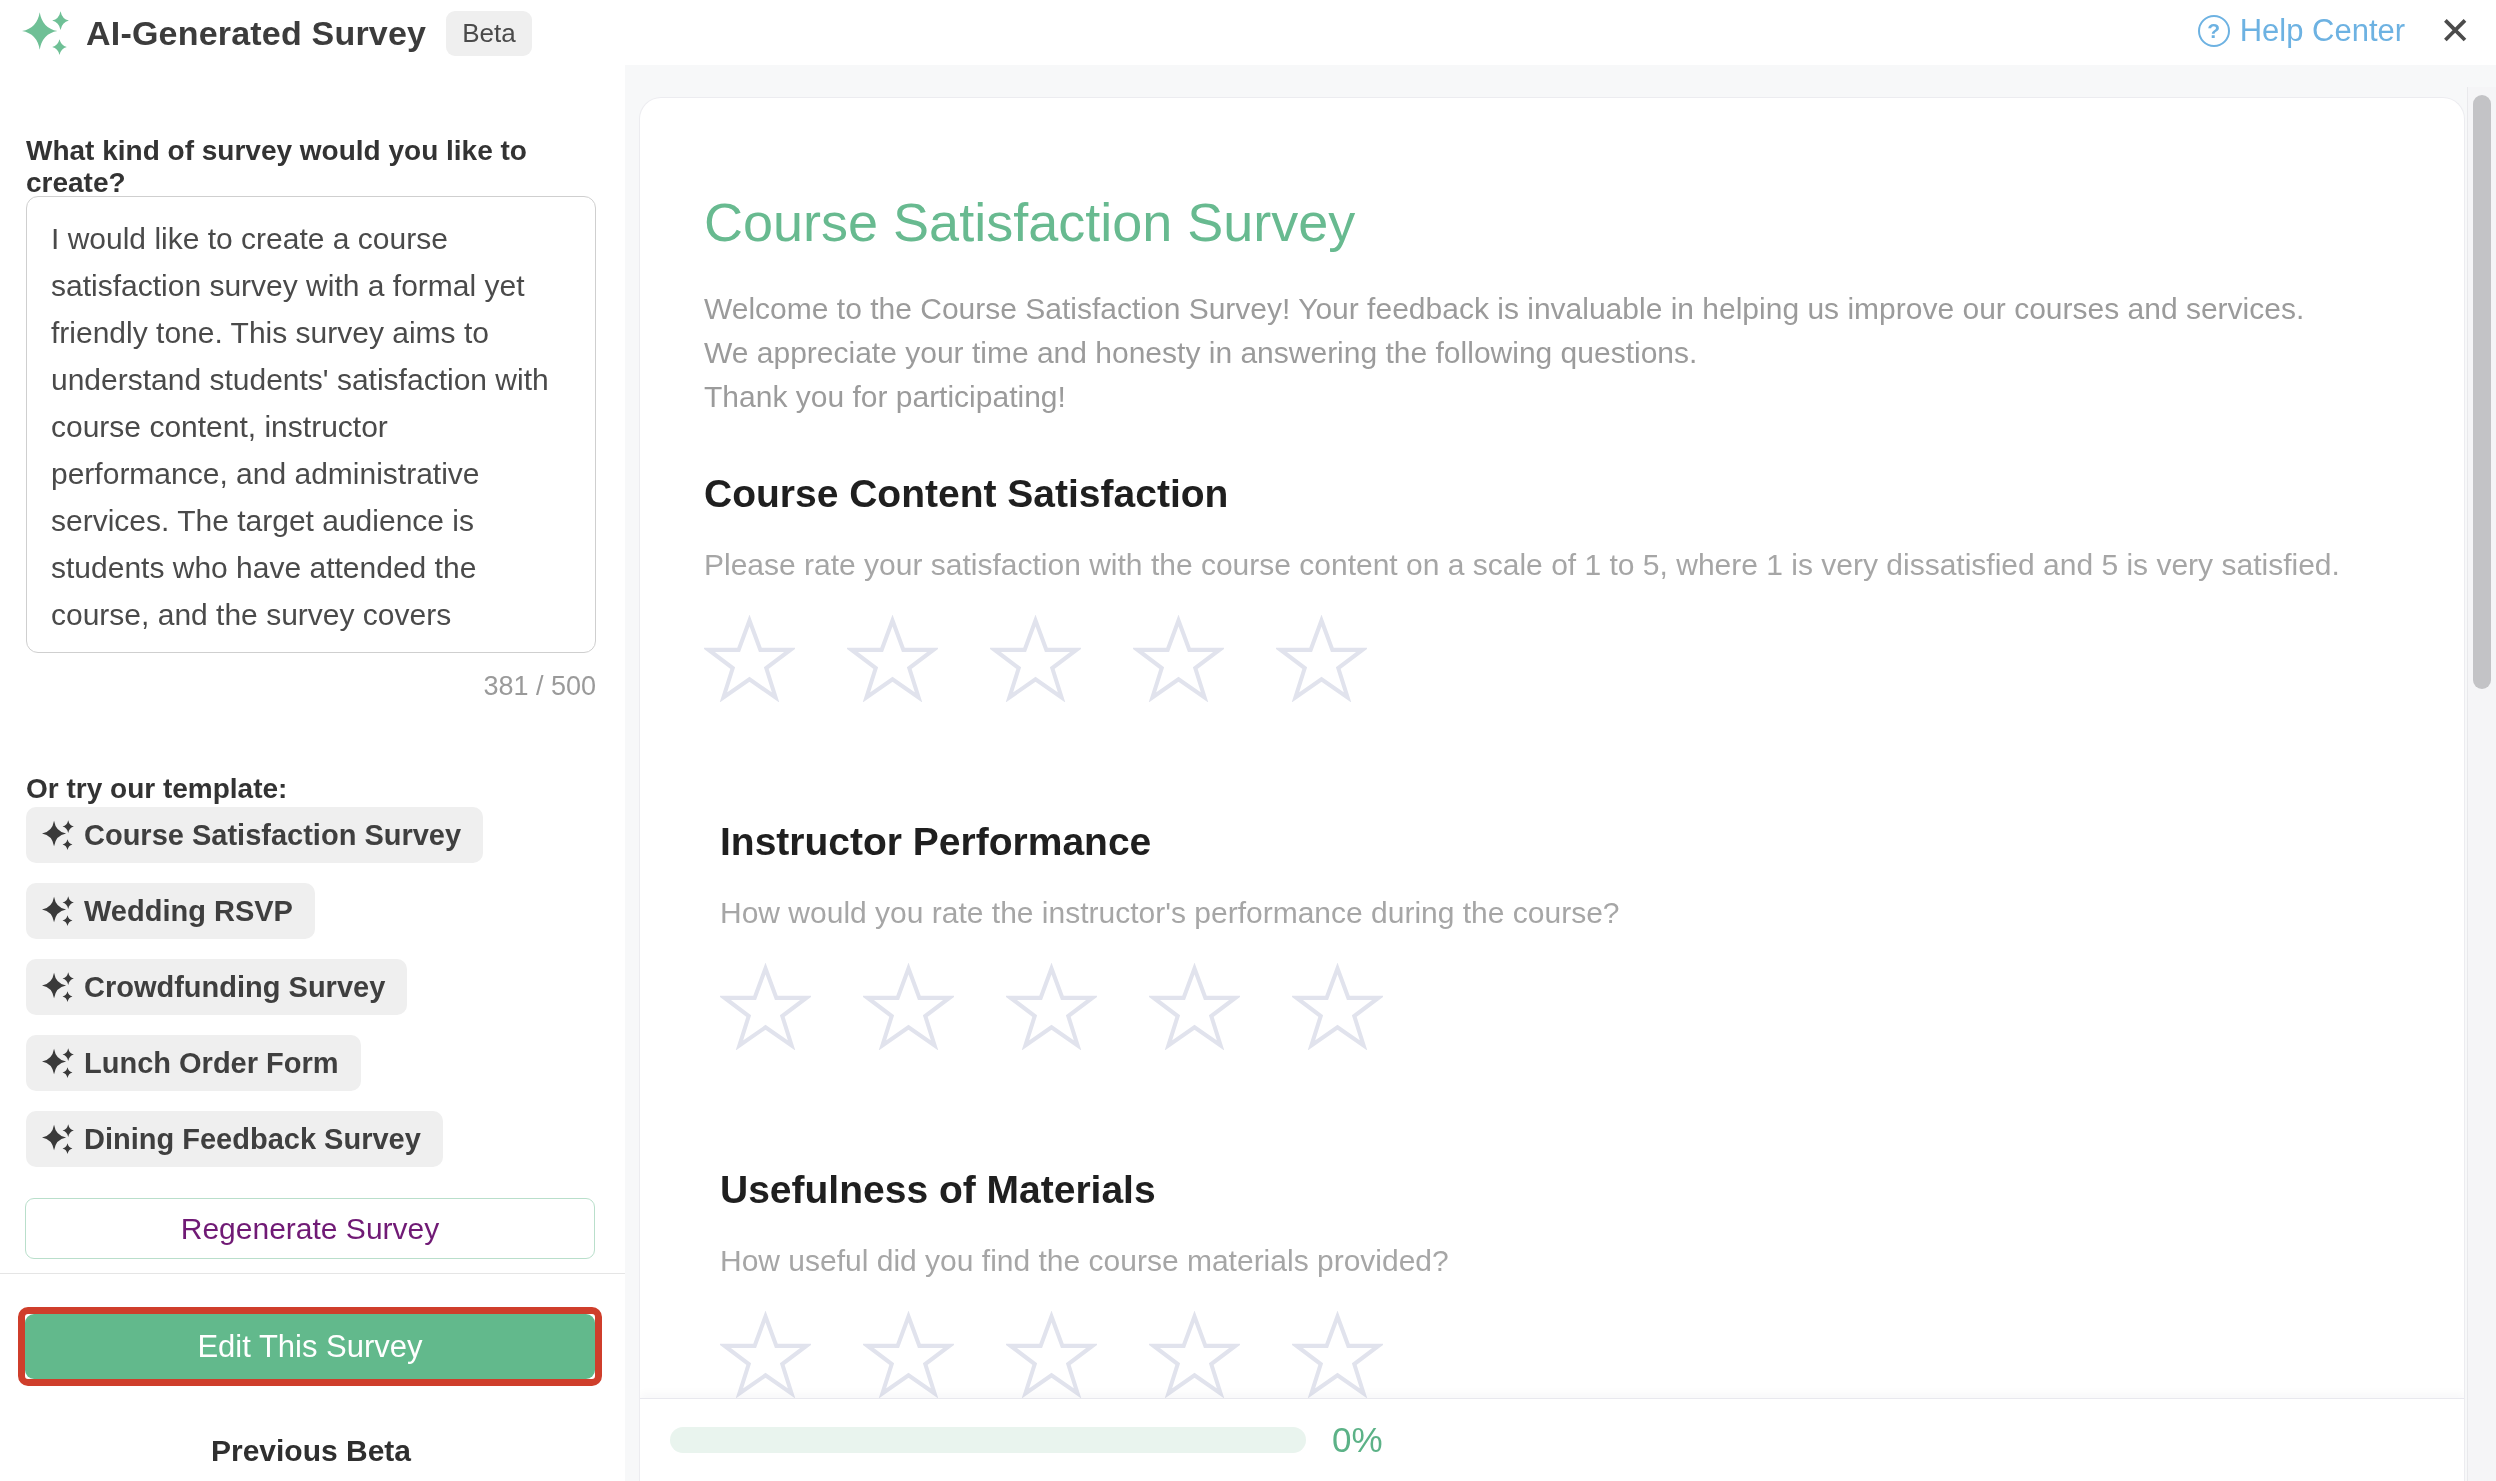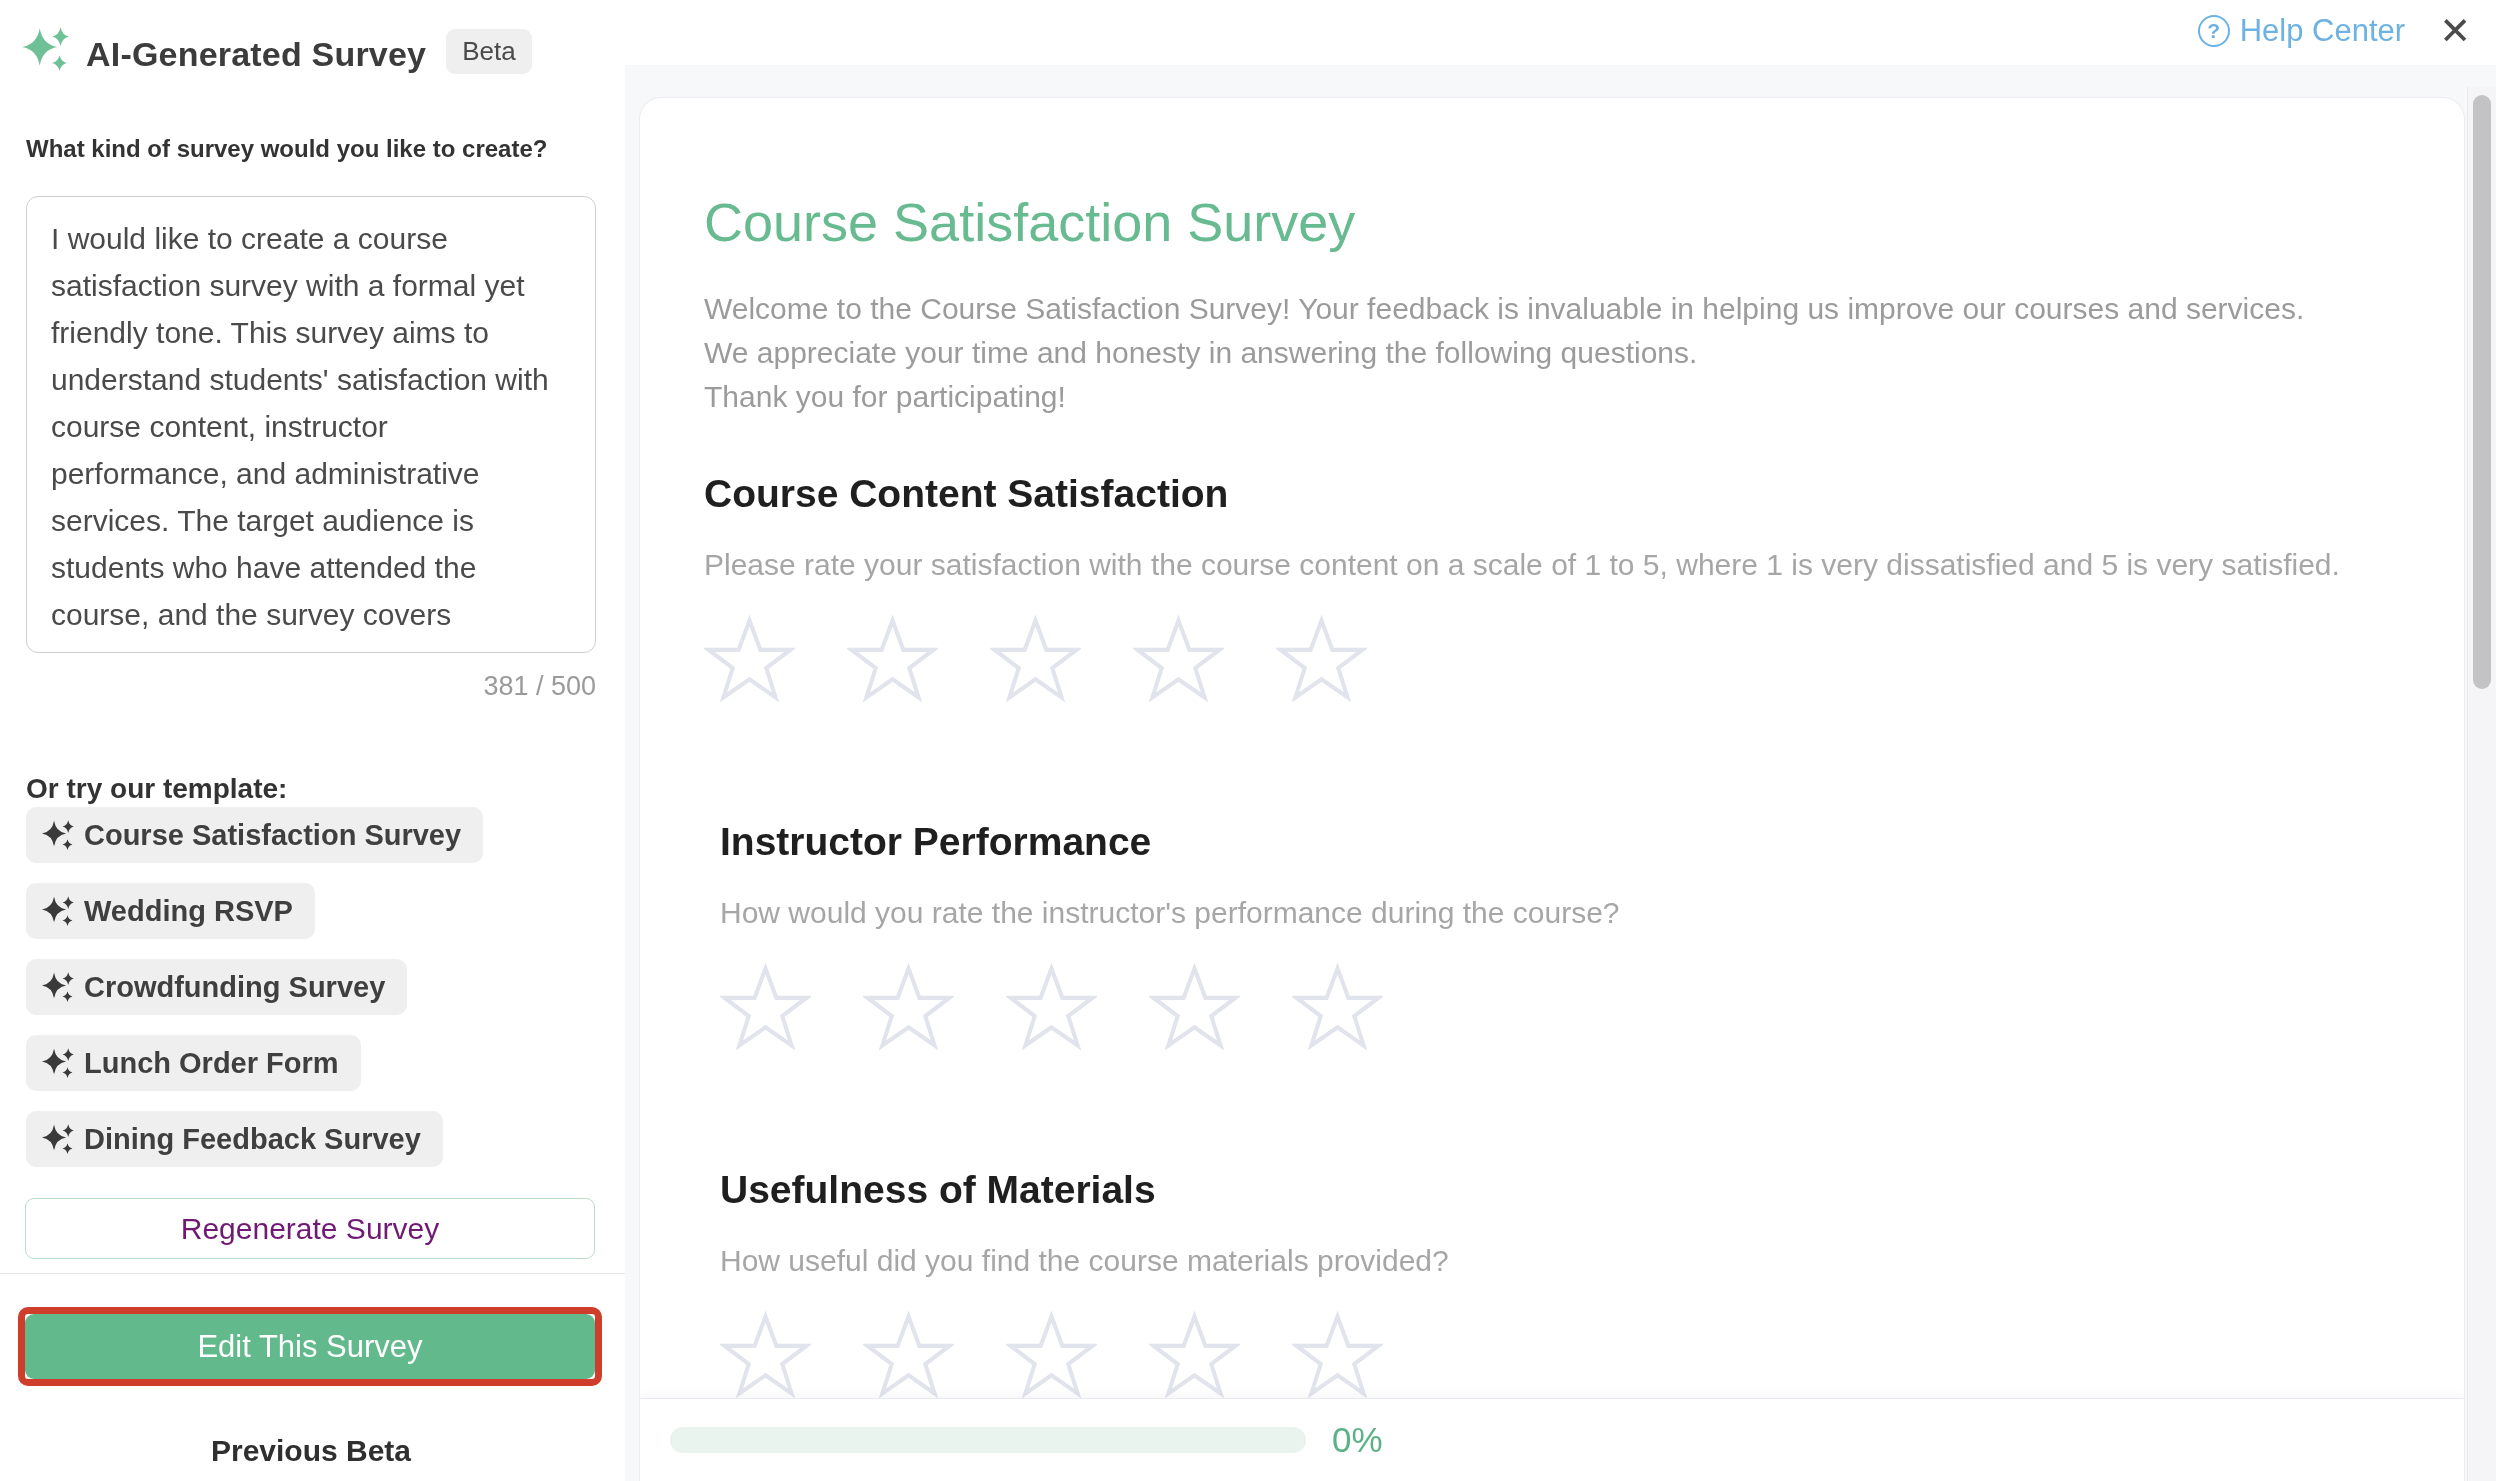--- a/index.html
+++ b/index.html
@@ -2,35 +2,35 @@
 <html><head>
 <meta charset="utf-8">
 <style>
   * { margin:0; padding:0; box-sizing:border-box; }
   html,body { width:2497px; height:1481px; overflow:hidden; background:#fff;
               font-family:"Liberation Sans", sans-serif; }
   .app { position:relative; width:2497px; height:1481px; background:#fff; }
 
   
   .header { position:absolute; left:0; top:0; width:2497px; height:65px; background:#fff; z-index:30; }
-  .header-left { position:absolute; left:22px; top:24px; display:flex; align-items:flex-end; }
+  .header-left { position:absolute; left:22px; top:8px; display:flex; align-items:center; }
   .sparkle-svg { width:50px; height:50px; }
   .app-title { margin-left:14px; font-size:34px; font-weight:700; color:#3c3c3c; letter-spacing:0.2px; }
   .beta-badge { margin-left:20px; background:#efefef; color:#4a4a4a; font-size:26px; font-weight:400;
                 padding:7px 16px; border-radius:9px; }
   .header-right { position:absolute; right:26px; top:12px; display:flex; align-items:center; gap:34px; }
   .help-link { display:flex; align-items:center; gap:10px; color:#6db2e2; font-size:31px; cursor:pointer; }
   .help-circle { width:32px; height:32px; border:2.5px solid #6db2e2; border-radius:50%;
                  display:flex; align-items:center; justify-content:center; font-size:21px; font-weight:600; }
   .close-btn { font-size:38px; color:#4b4b4b; cursor:pointer; line-height:1; }
 
   
   .sidebar { position:absolute; left:0; top:0; width:625px; height:1481px; background:#fff; z-index:20; }
   .prompt-label { position:absolute; top:135px; left:26px; width:570px;
-                  font-size:24px; font-weight:700; color:#333; }
+                  font-size:28px; font-weight:700; color:#333; }
   .prompt-box { position:absolute; top:196px; left:26px; width:570px; height:457px;
                 border:1.5px solid #cfcfcf; border-radius:12px; padding:18px 24px;
                 font-size:30px; line-height:47px; color:#4a4a4a; overflow:hidden; background:#fff; }
   .char-count { position:absolute; top:671px; left:26px; width:570px; text-align:right;
                 font-size:27px; color:#9a9a9a; }
   .template-label { position:absolute; top:749px; left:26px; font-size:28px; font-weight:700; color:#333;margin-top:24px; }
   .chips { position:absolute; top:807px; left:26px; width:594px; }
   .chip { display:table; background:#efefef; border-radius:10px; height:56px; margin-bottom:20px;
           padding:11px 22px 11px 16px; cursor:pointer; }
   .chip-inner { display:flex; align-items:center; gap:8px; }

